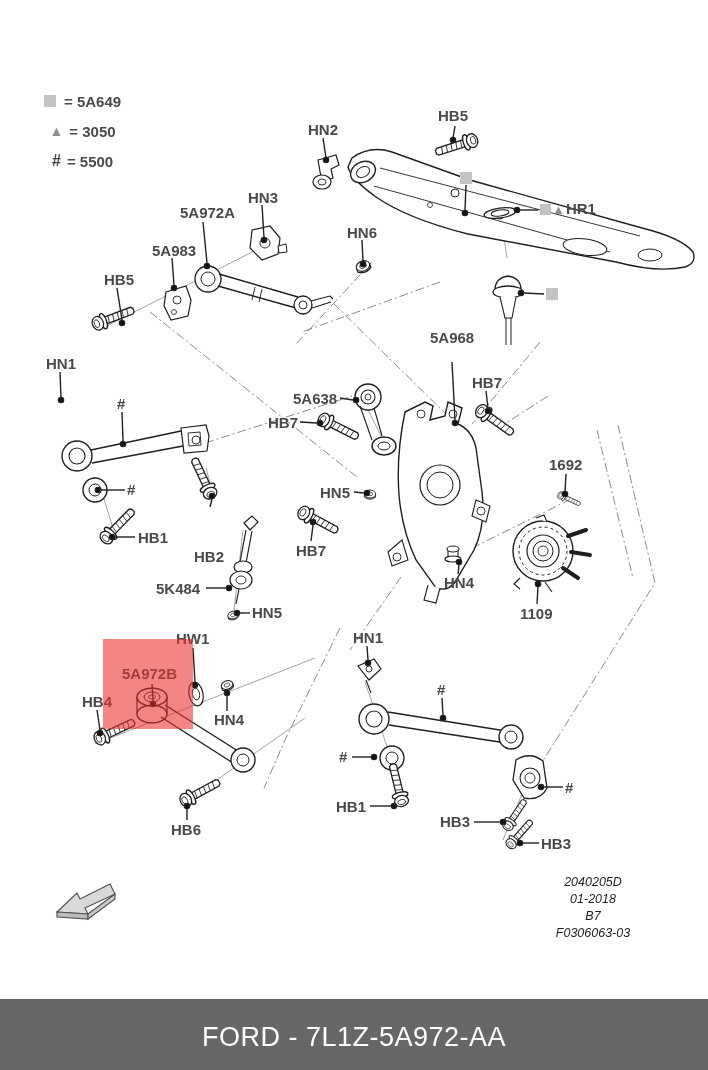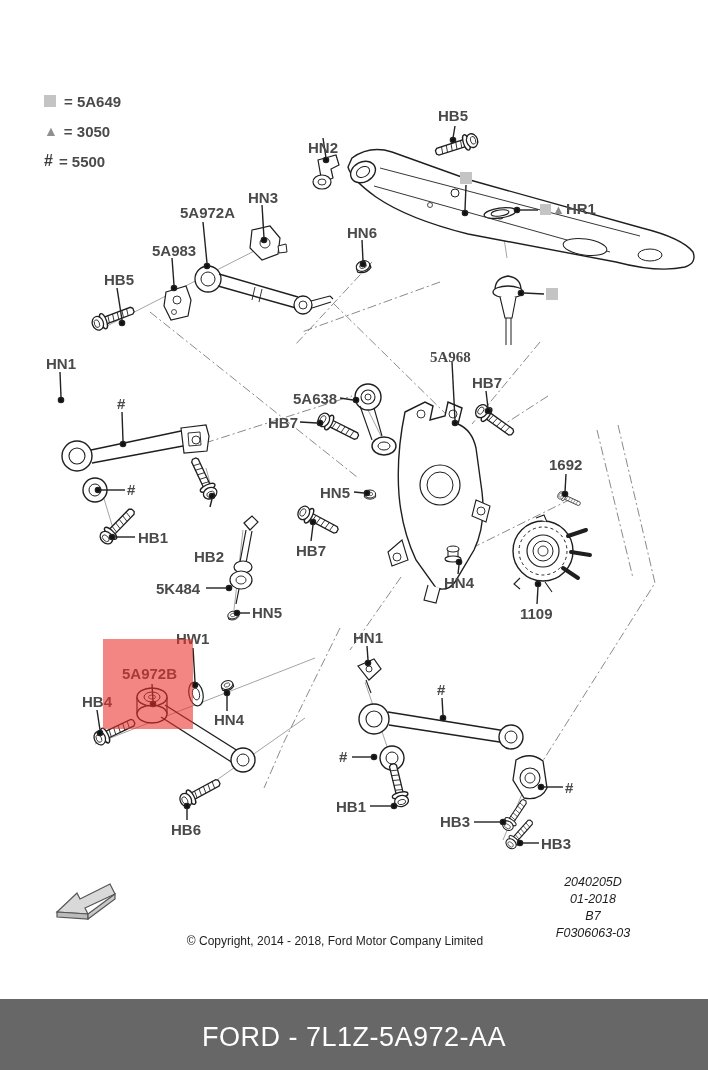--- a/index.html
+++ b/index.html
@@ -5,21 +5,21 @@
   html,body{margin:0;padding:0;background:#fff;}
   #stage{position:relative;width:708px;height:1070px;background:#fff;overflow:hidden;
          font-family:"Liberation Sans","DejaVu Sans",sans-serif;}
   #art{position:absolute;left:0;top:0;z-index:1;}
   #callouts{position:absolute;left:0;top:0;width:708px;height:1070px;z-index:3;pointer-events:none;}
   .callout{position:absolute;font-weight:bold;font-size:15px;color:#4a4a4a;white-space:nowrap;line-height:1;}
   .callout .mk-sq{display:inline-block;width:11px;height:11px;background:#c4c4c4;margin-right:1px;vertical-align:-1px;}
   .callout .mk-tri{color:#8f8f8f;font-size:13px;margin-right:1px;vertical-align:0px;}
   .pmarker{position:absolute;width:12px;height:12px;background:#c4c4c4;z-index:2;}
   #legend{position:absolute;left:44px;top:86px;z-index:3;}
-  .legend-row{display:flex;align-items:center;height:30px;font-weight:bold;font-size:15px;color:#4a4a4a;}
+  .legend-row{display:flex;align-items:center;height:30px;font-weight:bold;font-size:15px;color:#4a4a4a;justify-content:center;}
   .legend-row .sq{width:12px;height:12px;background:#c4c4c4;margin-right:8px;}
   .legend-row .tri{color:#8f8f8f;font-size:14px;margin-right:6px;}
   .legend-row .hash{color:#3d3d3d;font-size:16px;font-weight:bold;margin-right:6px;}
   #highlight{position:absolute;z-index:4;background:rgba(235,45,40,0.58);pointer-events:none;}
   #copyright{position:absolute;left:0;top:934px;width:670px;text-align:center;font-size:12px;color:#1e1e1e;z-index:5;}
   #infoblock{position:absolute;left:528px;top:874px;width:130px;text-align:center;font-size:12.5px;color:#1e1e1e;line-height:17px;z-index:5;font-style:italic;}
   #bottombar{position:absolute;left:0;top:999px;width:708px;height:77px;background:#666766;z-index:6;
              display:flex;align-items:center;justify-content:center;gap:44px;}
   #bottombar span{color:#fff;font-size:27px;letter-spacing:0.5px;}
 </style>
@@ -330,33 +330,33 @@
       <span class="tri">▲</span>
       <span>= 3050</span>
     </div>
     <div class="legend-row">
       <span class="hash">#</span>
       <span>= 5500</span>
     </div>
   </div>
 
   <div id="callouts">
-      <div class="callout" style="left: 308px; top: 140px;"><span>HN2</span></div>
+      <div class="callout" style="left: 308px; top: 122px;"><span>HN2</span></div>
       <div class="callout" style="left: 438px; top: 108px;"><span>HB5</span></div>
       <div class="callout" style="left: 248px; top: 190px;"><span>HN3</span></div>
       <div class="callout" style="left: 180px; top: 205px;"><span>5A972A</span></div>
       <div class="callout" style="left: 152px; top: 243px;"><span>5A983</span></div>
       <div class="callout" style="left: 104px; top: 272px;"><span>HB5</span></div>
       <div class="callout" style="left: 347px; top: 225px;"><span>HN6</span></div>
       <div class="callout" style="left: 540px; top: 201px;"><span class="mk-sq"></span><span class="mk-tri">▲</span><span>HR1</span></div>
       <div class="callout" style="left: 46px; top: 356px;"><span>HN1</span></div>
       <div class="callout" style="left: 117px; top: 396px;"><span>#</span></div>
       <div class="callout" style="left: 293px; top: 391px;"><span>5A638</span></div>
       <div class="callout" style="left: 268px; top: 415px;"><span>HB7</span></div>
-      <div class="callout" style="left: 430px; top: 350px; font-family: Liberation Serif, serif;"><span>5A968</span></div>
+      <div class="callout" style="left: 430px; top: 330px;"><span>5A968</span></div>
       <div class="callout" style="left: 472px; top: 375px;"><span>HB7</span></div>
       <div class="callout" style="left: 127px; top: 482px;"><span>#</span></div>
       <div class="callout" style="left: 320px; top: 485px;"><span>HN5</span></div>
       <div class="callout" style="left: 138px; top: 530px;"><span>HB1</span></div>
       <div class="callout" style="left: 194px; top: 509px; margin-top: 40px;"><span>HB2</span></div>
       <div class="callout" style="left: 296px; top: 543px;"><span>HB7</span></div>
       <div class="callout" style="left: 549px; top: 457px;"><span>1692</span></div>
       <div class="callout" style="left: 444px; top: 575px;"><span>HN4</span></div>
       <div class="callout" style="left: 156px; top: 581px;"><span>5K484</span></div>
       <div class="callout" style="left: 252px; top: 605px;"><span>HN5</span></div>
@@ -376,21 +376,20 @@
     </div>
 
   <div id="highlight" style="left: 103px; top: 639px; width: 90px; height: 90px;"></div>
 
   <div id="infoblock">
     <div>2040205D</div>
     <div>01-2018</div>
     <div>B7</div>
     <div>F0306063-03</div>
   </div>
-  <div id="copyright">© Copyright, 2014 - 2018, Ford Motor Company Limited</div>
 
   <div id="bottombar">
     <span>FORD - 7L1Z-5A972-AA</span>
   </div>
 
 <div class="pmarker" style="left: 460px; top: 172px;"></div>
     <div class="pmarker" style="left: 546px; top: 288px;"></div>
   </div>
 
 </body></html>

